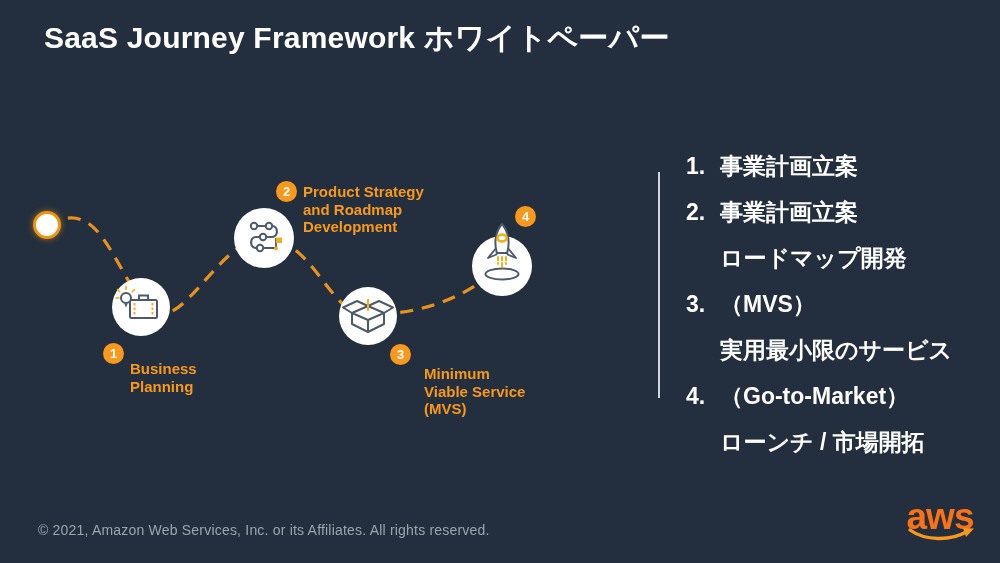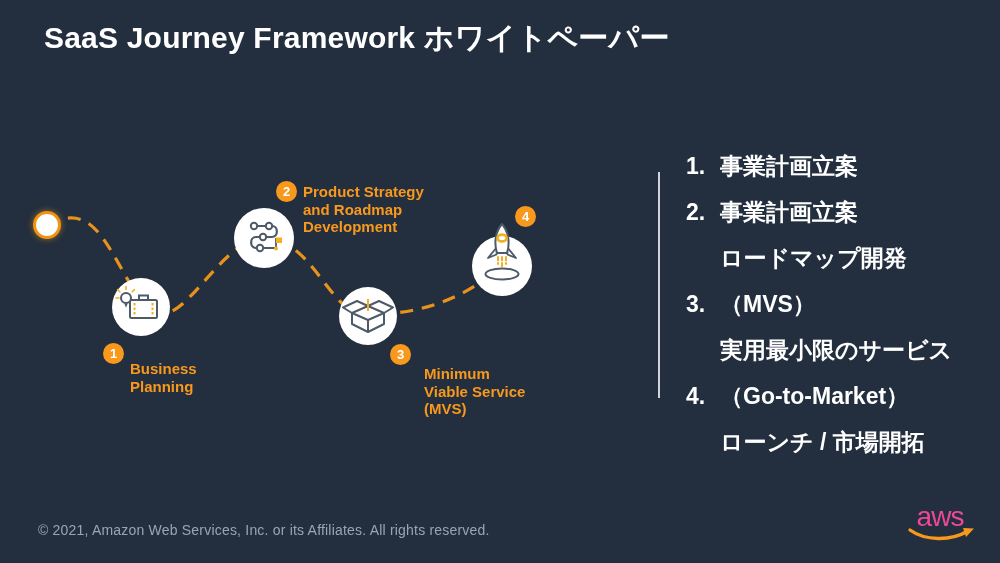--- a/index.html
+++ b/index.html
@@ -49,21 +49,21 @@
     color:#ffffff; font-size:23px; font-weight:bold; line-height:46px;
     white-space:nowrap;
   }
   .jp-item{display:flex;}
   .jp-num{width:34px; flex:none;}
   .footer{
     position:absolute; left:38px; top:522px;
     font-size:14px; color:#9AA5B1; letter-spacing:.2px;
   }
   .aws-logo{position:absolute; left:903px; top:504px; width:74px; text-align:center;}
-  .aws-text{font-size:28px; line-height:26px; font-weight:normal; color:#ec4899; letter-spacing:-1px;}
+  .aws-text{font-size:37px; line-height:26px; font-weight:bold; color:#f97316; letter-spacing:-1px;}
   .aws-smile{display:block; margin-top:-3px;}
 </style>
 </head>
 <body>
 
 <div class="slide">
 
   <h1 class="title">SaaS Journey Framework ホワイトペーパー</h1>
 
   <svg class="path-svg" viewBox="0 0 1000 563">

